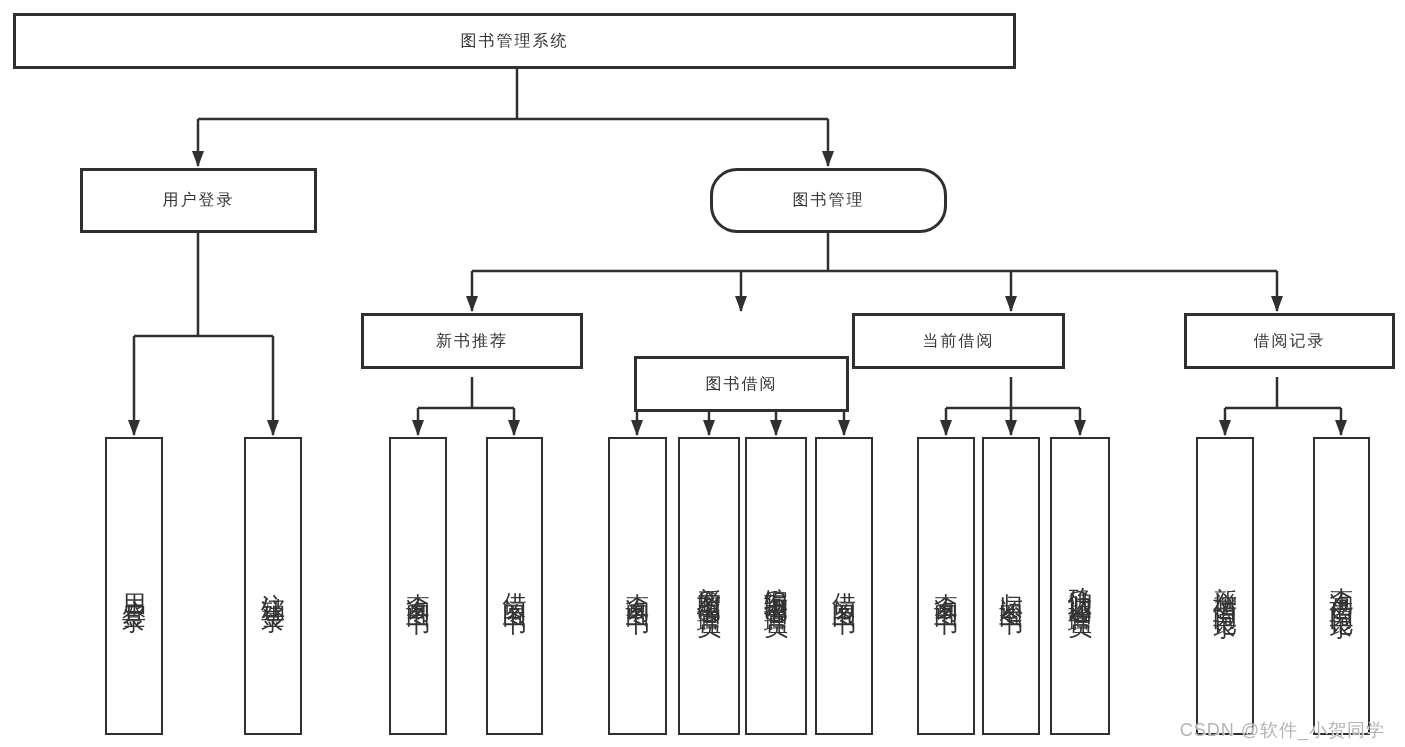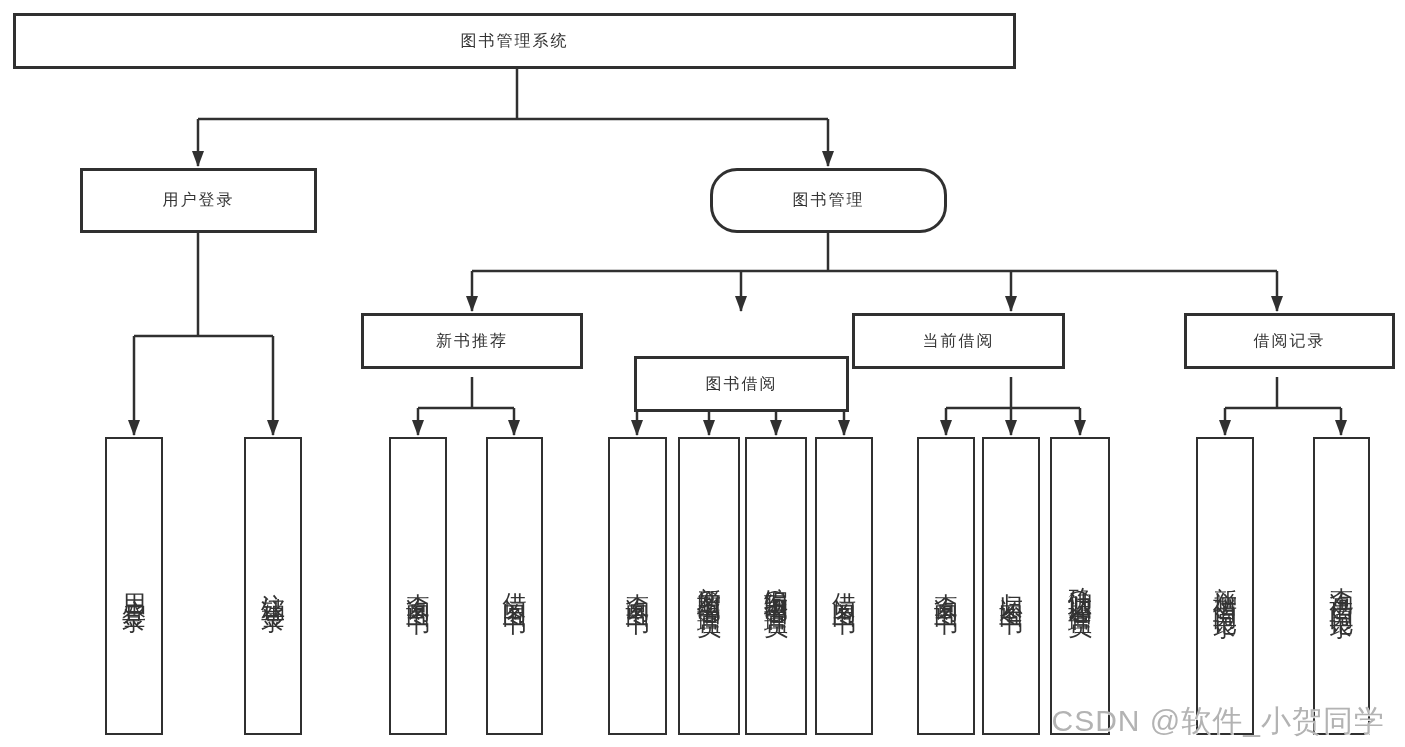--- a/index.html
+++ b/index.html
@@ -34,21 +34,21 @@
     letter-spacing:6px;
     color:#333333;
     line-height:1;
   }
   .leaf .v.long { letter-spacing:4px; }
 
   .watermark {
     position:absolute;
     right:20px;
     bottom:5px;
-    font-size:30px;
+    font-size:18px;
     color:#b3b3b3;
     letter-spacing:1px;
     z-index:2;
     text-shadow:1px 1px 0 rgba(255,255,255,.85);
     white-space:nowrap;
   }
 </style>
 </head>
 <body>
 

